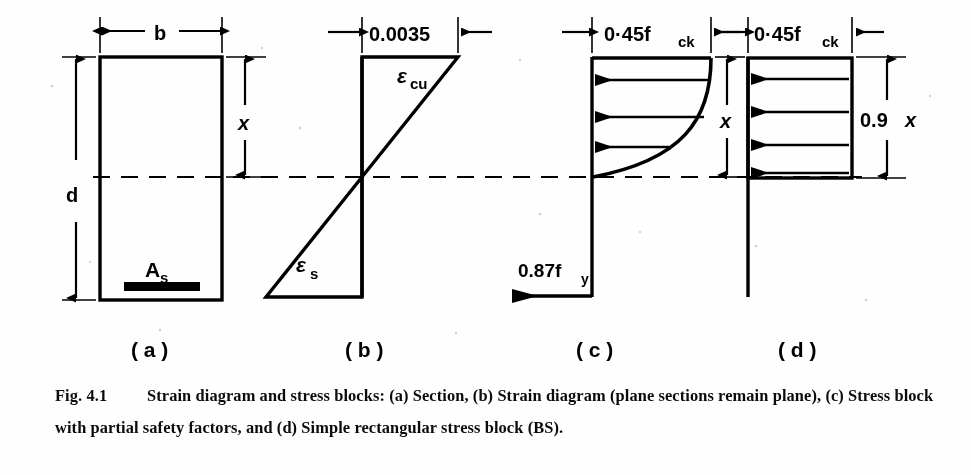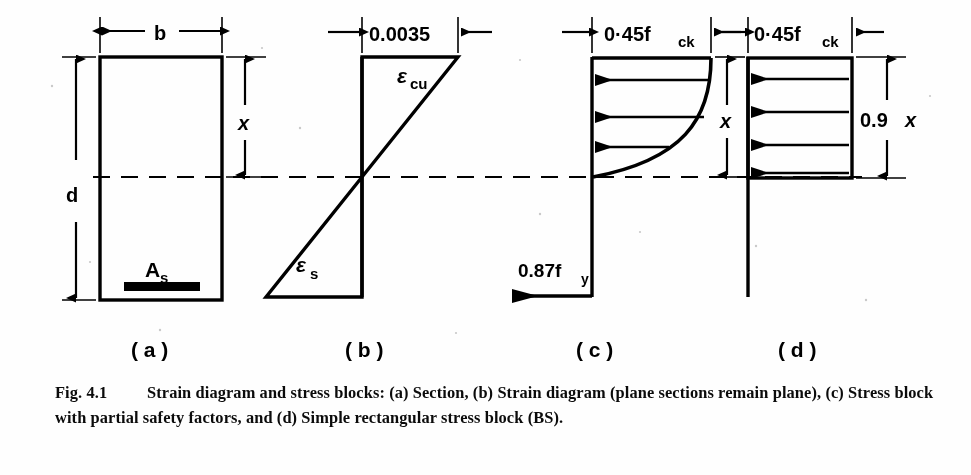--- a/index.html
+++ b/index.html
@@ -35,21 +35,21 @@
     height: 103px;
   }
   .caption {
     position: absolute;
     left: 55px;
     top: 8px;
     width: 880px;
     font-family: "Liberation Serif", serif;
     font-weight: bold;
     font-size: 16.4px;
-    line-height: 25px;
+    line-height: 32px;
     color: #0b0b0b;
     text-align: left;
     letter-spacing: 0.1px;
   }
   .caption .figlabel {
     display: inline-block;
     min-width: 92px;
   }
   svg text {
     font-family: "Liberation Sans", sans-serif;

